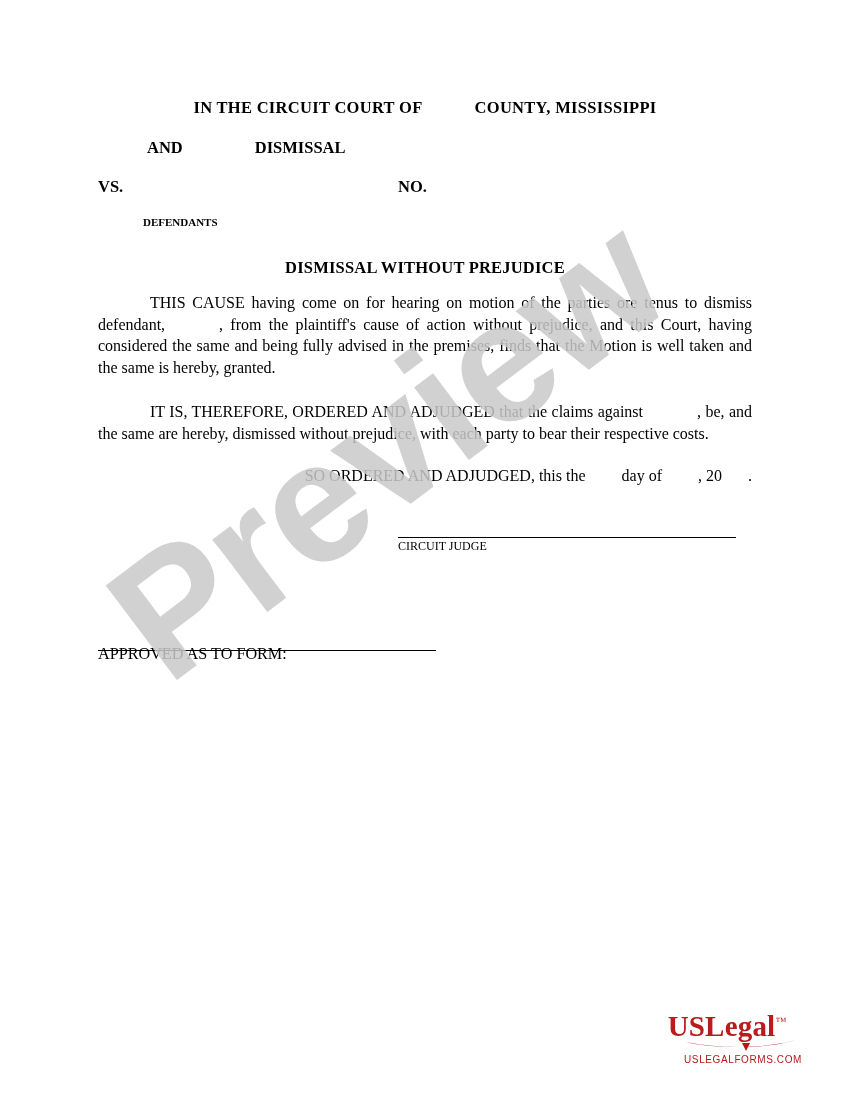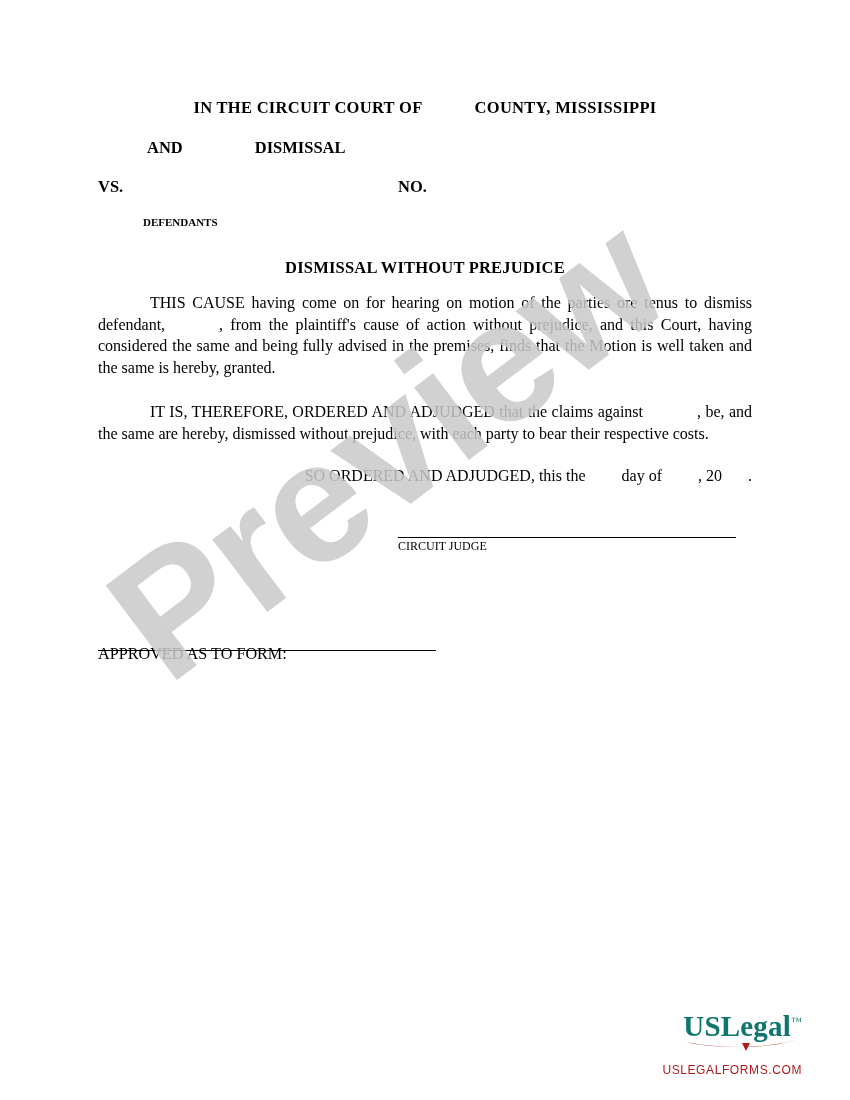--- a/index.html
+++ b/index.html
@@ -168,44 +168,45 @@
     bottom: 38px;
     width: 150px;
     height: 56px;
     text-align: right;
     z-index: 6;
   }
   .logo-main {
     font-family: "Liberation Serif", serif;
     font-size: 29px;
     font-weight: bold;
-    color: #0f766e;
+    color: #b91c1c;
     line-height: 30px;
     letter-spacing: 0.2px;
     white-space: nowrap;
+    text-align: center;
   }
   .logo-main .legal {
     font-style: normal;
   }
   .logo-tm {
     font-size: 11px;
     vertical-align: super;
     font-weight: normal;
   }
   .logo-swoosh {
     display: block;
     margin-left: auto;
     margin-top: -2px;
   }
   .logo-sub {
     font-family: "Liberation Sans", sans-serif;
-    font-size: 12px;
+    font-size: 10px;
     color: #b01a1a;
     letter-spacing: 0.6px;
-    margin-top: 11px;
+    margin-top: 2px;
   }
 </style>
 </head>
 <body>
 
 <div class="page">
 
   <div class="doc">
 
     <div class="court-title">

